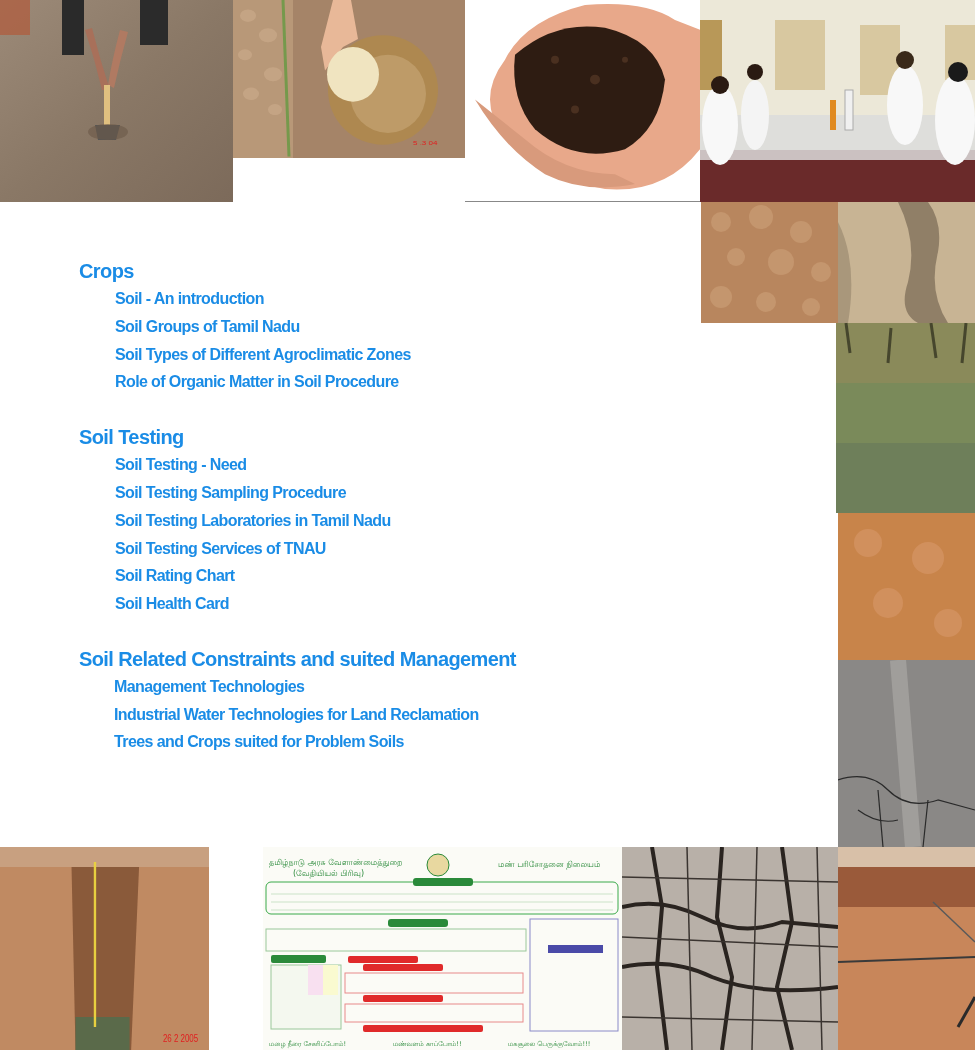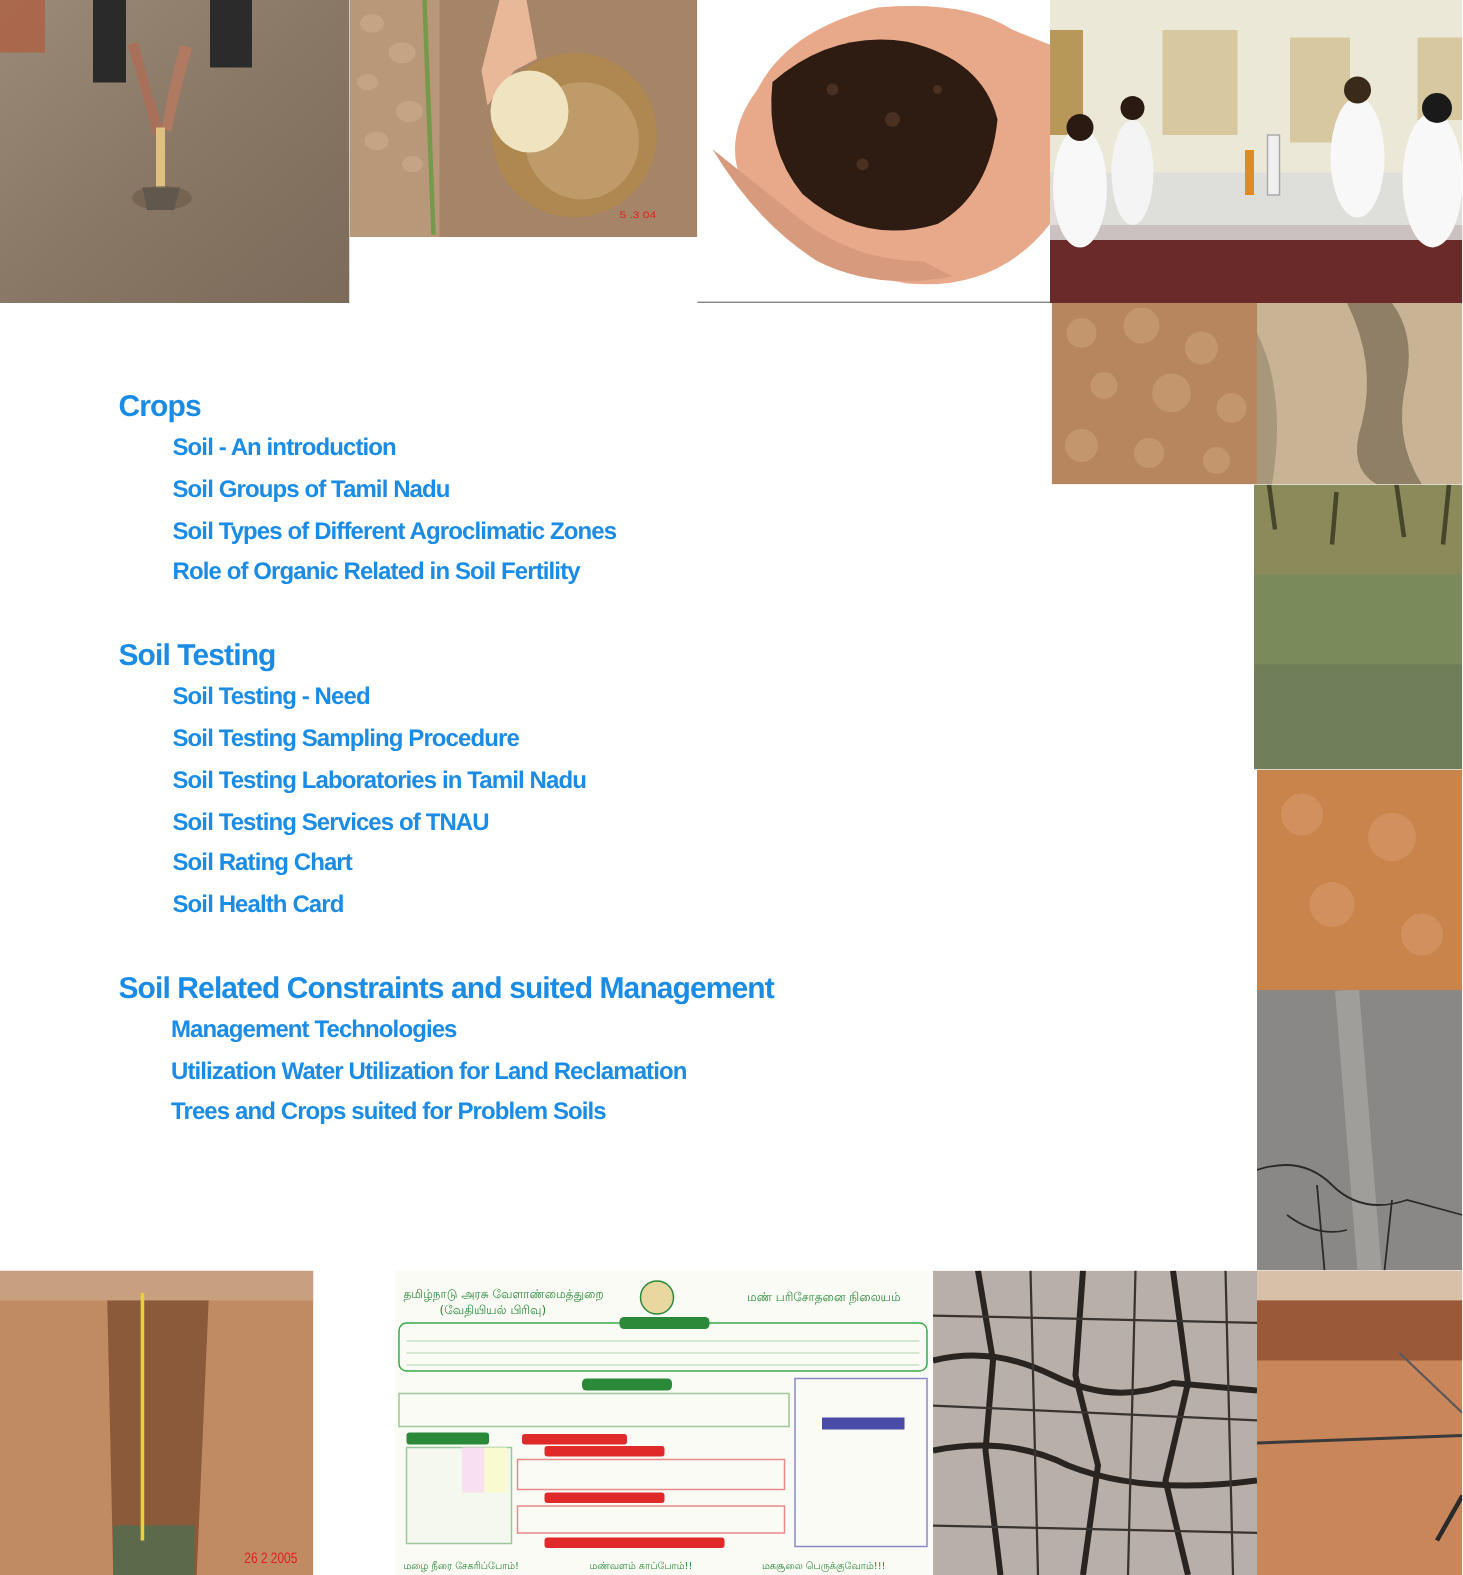--- a/index.html
+++ b/index.html
@@ -233,32 +233,32 @@
     <path d="M120 180 L137 150" stroke="#2a2a2a" stroke-width="3"></path>
   </svg>
 </div>
 
 <div class="content">
   <div class="section">
     <a class="heading">Crops</a>
     <a class="sub">Soil - An introduction</a>
     <a class="sub">Soil Groups of Tamil Nadu</a>
     <a class="sub">Soil Types of Different Agroclimatic Zones</a>
-    <a class="sub">Role of Organic Related in Soil Fertility</a>
+    <a class="sub">Role of Organic Matter in Soil Procedure</a>
   </div>
 
   <div class="section">
     <a class="heading">Soil Testing</a>
     <a class="sub">Soil Testing - Need</a>
     <a class="sub">Soil Testing Sampling Procedure</a>
     <a class="sub">Soil Testing Laboratories in Tamil Nadu</a>
     <a class="sub">Soil Testing Services of TNAU</a>
     <a class="sub">Soil Rating Chart</a>
     <a class="sub">Soil Health Card</a>
   </div>
 
   <div class="section section3">
     <a class="heading">Soil Related Constraints and suited Management</a>
     <a class="sub tight">Management Technologies</a>
-    <a class="sub tight">Utilization Water Utilization for Land Reclamation</a>
+    <a class="sub tight">Industrial Water Technologies for Land Reclamation</a>
     <a class="sub tight">Trees and Crops suited for Problem Soils</a>
   </div>
 </div>
 
 </body></html>

